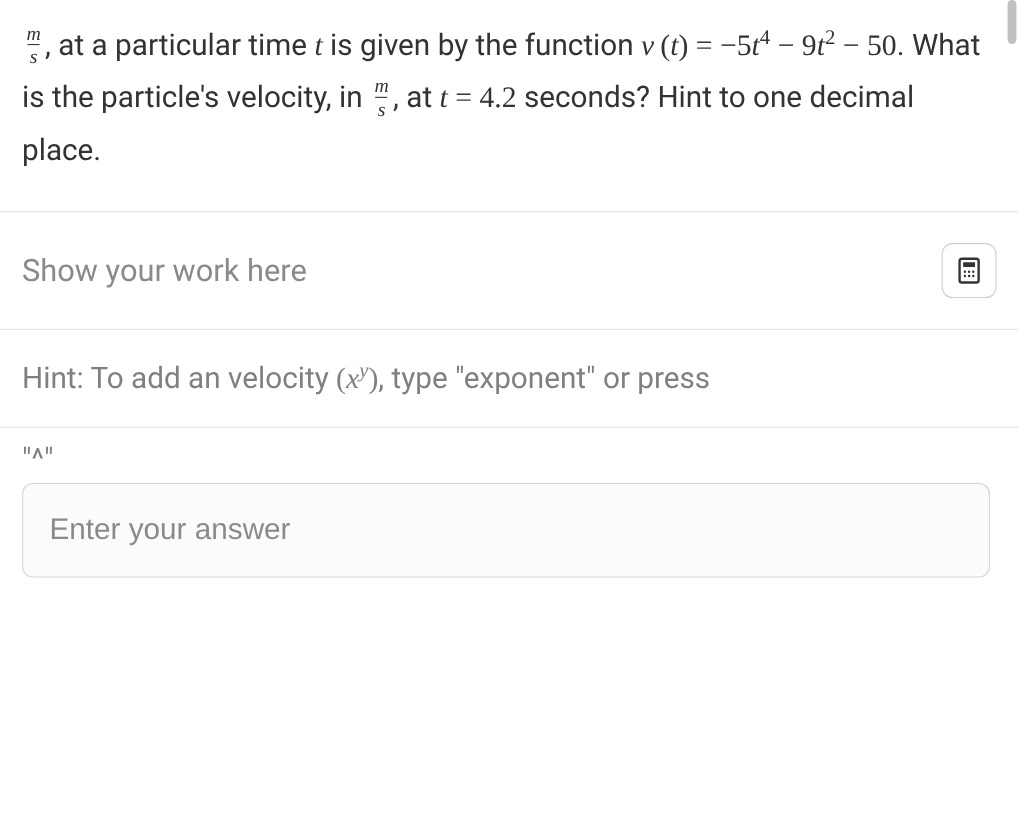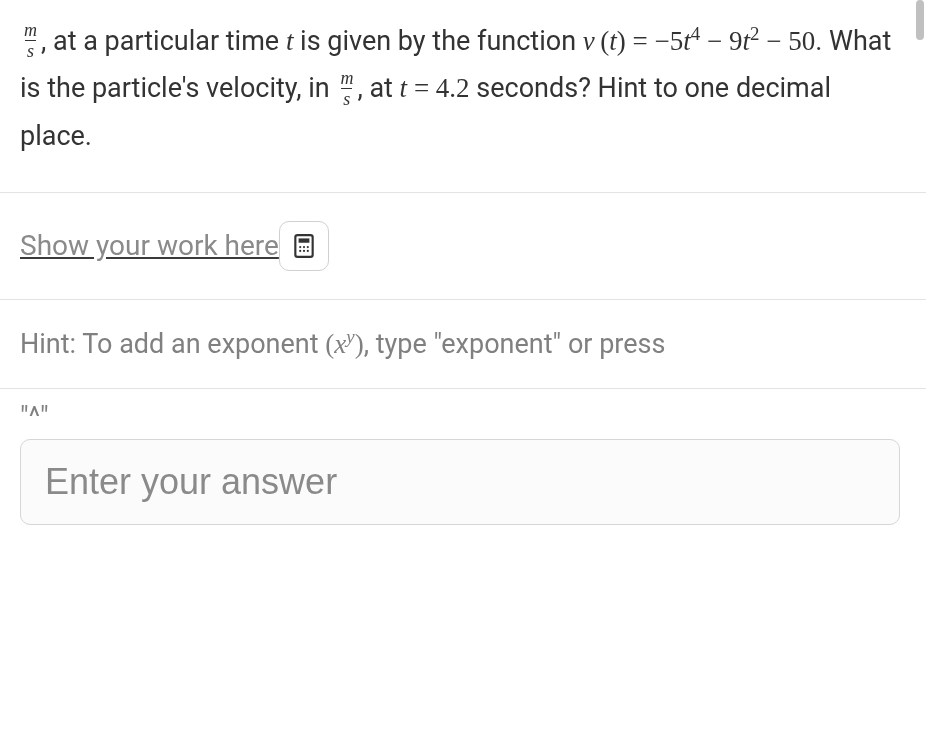--- a/index.html
+++ b/index.html
@@ -71,22 +71,22 @@
       font-family: 'Times New Roman', Times, serif;
     }
     .divider {
       height: 1px;
       background: #e3e3e3;
       width: 100%;
     }
     .work-row {
       display: flex;
       align-items: center;
+      justify-content: space-between;
       padding: 28px 20px;
-      text-decoration: underline;
     }
     .work-placeholder {
       color: #8a8a8a;
       font-size: 28px;
       font-weight: 400;
     }
     .calc-btn {
       width: 50px;
       height: 50px;
       border: 1.5px solid #d0d0d0;
@@ -123,21 +123,21 @@
     .answer-row {
       padding: 6px 20px 20px 20px;
     }
     .answer-input {
       width: 100%;
       max-width: 880px;
       height: 86px;
       border: 1.5px solid #d6d6d6;
       border-radius: 10px;
       padding: 0 24px;
-      font-size: 36px;
+      font-size: 27px;
       color: #a21caf;
       background: #fbfbfb;
     }
     .answer-input::placeholder {
       color: #8a8a8a;
     }
   </style>
 </head>
 <body>
 
@@ -167,21 +167,21 @@
       <circle cx="8.5" cy="16.5" r="1" fill="#333" stroke="none"></circle>
       <circle cx="12" cy="16.5" r="1" fill="#333" stroke="none"></circle>
       <circle cx="15.5" cy="16.5" r="1" fill="#333" stroke="none"></circle>
     </svg>
   </div>
 </div>
 
 <div class="divider"></div>
 
 <div class="hint-row">
-  <span>Hint: To add an exponent </span><span class="hint-math">(</span><span class="hint-math-ital">x</span><span class="sup hint-math-ital">y</span><span class="hint-math">)</span><span>, type "exponent" or press</span>
+  <span>Hint: To add an velocity </span><span class="hint-math">(</span><span class="hint-math-ital">x</span><span class="sup hint-math-ital">y</span><span class="hint-math">)</span><span>, type "exponent" or press</span>
 </div>
 
 <div class="divider"></div>
 
 <div class="caret-row">"^"</div>
 
 <div class="answer-row">
   <input type="text" class="answer-input" placeholder="Enter your answer" style="">
 </div>
 

